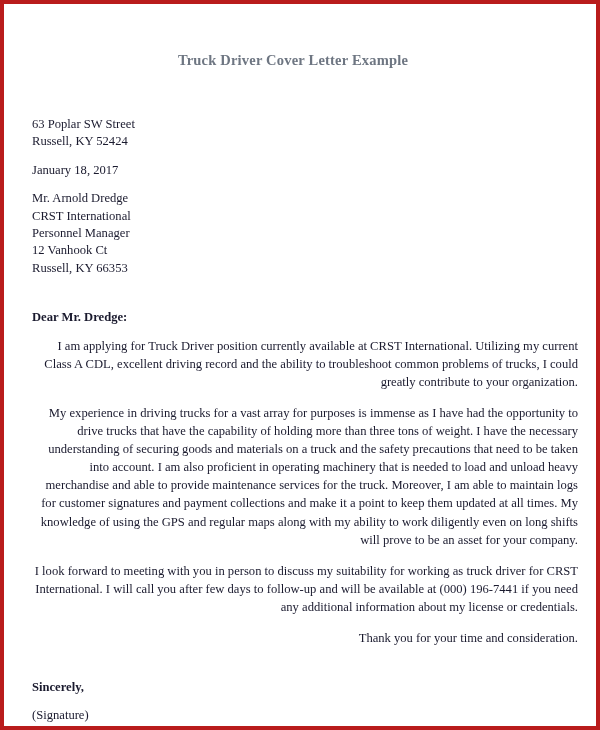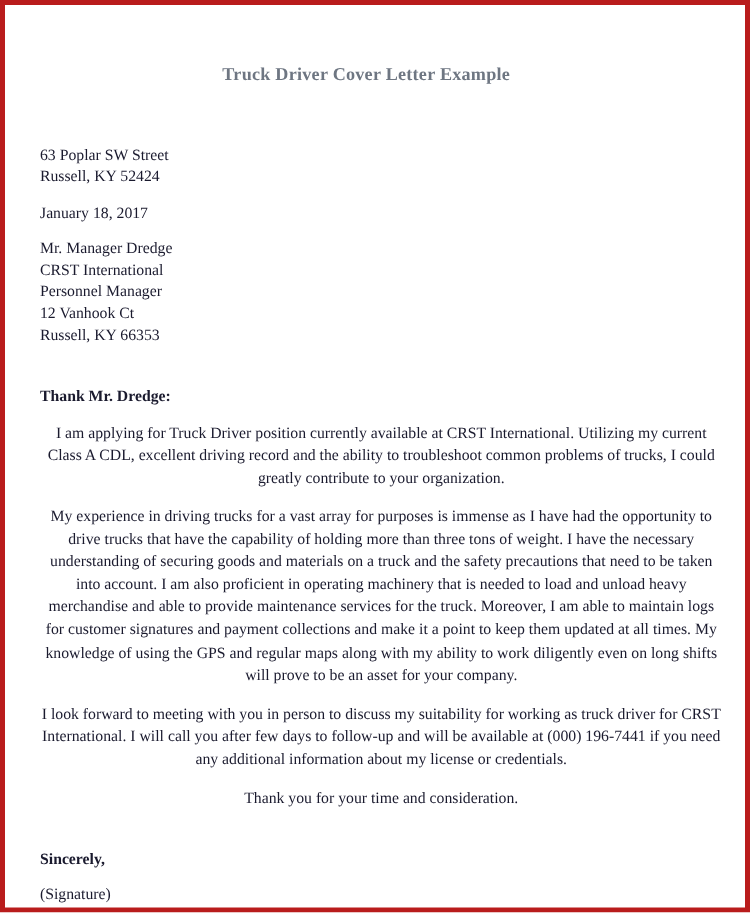--- a/index.html
+++ b/index.html
@@ -54,21 +54,21 @@
   .salutation {
     font-size: 12.6px;
     line-height: 17.4px;
     font-weight: bold;
     margin-bottom: 10px;
   }
   p.para {
     font-size: 12.6px;
     line-height: 18.1px;
     margin: 0 0 13px 0;
-    text-align: center;
+    text-align: right;
     width: 546px;
   }
   .closing-gap { height: 19px; }
   .closing-line {
     font-size: 12.6px;
     line-height: 17.4px;
     font-weight: bold;
   }
   .sig-gap { height: 11px; }
   .sig-line {
@@ -95,30 +95,30 @@
       <div class="line bold">Russell, KY 52424</div>
     </div>
 
     <div class="gap-sender"></div>
 
     <div class="line bold">January 18, 2017</div>
 
     <div class="gap-date"></div>
 
     <div class="block">
-      <div class="line bold">Mr. Manager Dredge</div>
+      <div class="line bold">Mr. Arnold Dredge</div>
       <div class="line bold">CRST International</div>
       <div class="line bold">Personnel Manager</div>
       <div class="line bold">12 Vanhook Ct</div>
       <div class="line bold">Russell, KY 66353</div>
     </div>
 
     <div class="gap-salutation"></div>
 
-    <div class="salutation">Thank Mr. Dredge:</div>
+    <div class="salutation">Dear Mr. Dredge:</div>
 
     <p class="para">I am applying for Truck Driver position currently available at CRST International. Utilizing my current Class A CDL, excellent driving record and the ability to troubleshoot common problems of trucks, I could greatly contribute to your organization.</p>
     <p class="para">My experience in driving trucks for a vast array for purposes is immense as I have had the opportunity to drive trucks that have the capability of holding more than three tons of weight. I have the necessary understanding of securing goods and materials on a truck and the safety precautions that need to be taken into account. I am also proficient in operating machinery that is needed to load and unload heavy merchandise and able to provide maintenance services for the truck. Moreover, I am able to maintain logs for customer signatures and payment collections and make it a point to keep them updated at all times. My knowledge of using the GPS and regular maps along with my ability to work diligently even on long shifts will prove to be an asset for your company.</p>
     <p class="para">I look forward to meeting with you in person to discuss my suitability for working as truck driver for CRST International. I will call you after few days to follow-up and will be available at (000) 196-7441 if you need any additional information about my license or credentials.</p>
     <p class="para">Thank you for your time and consideration.</p>
 
     <div class="closing-gap"></div>
 
     <div class="closing-line">Sincerely,</div>
 

